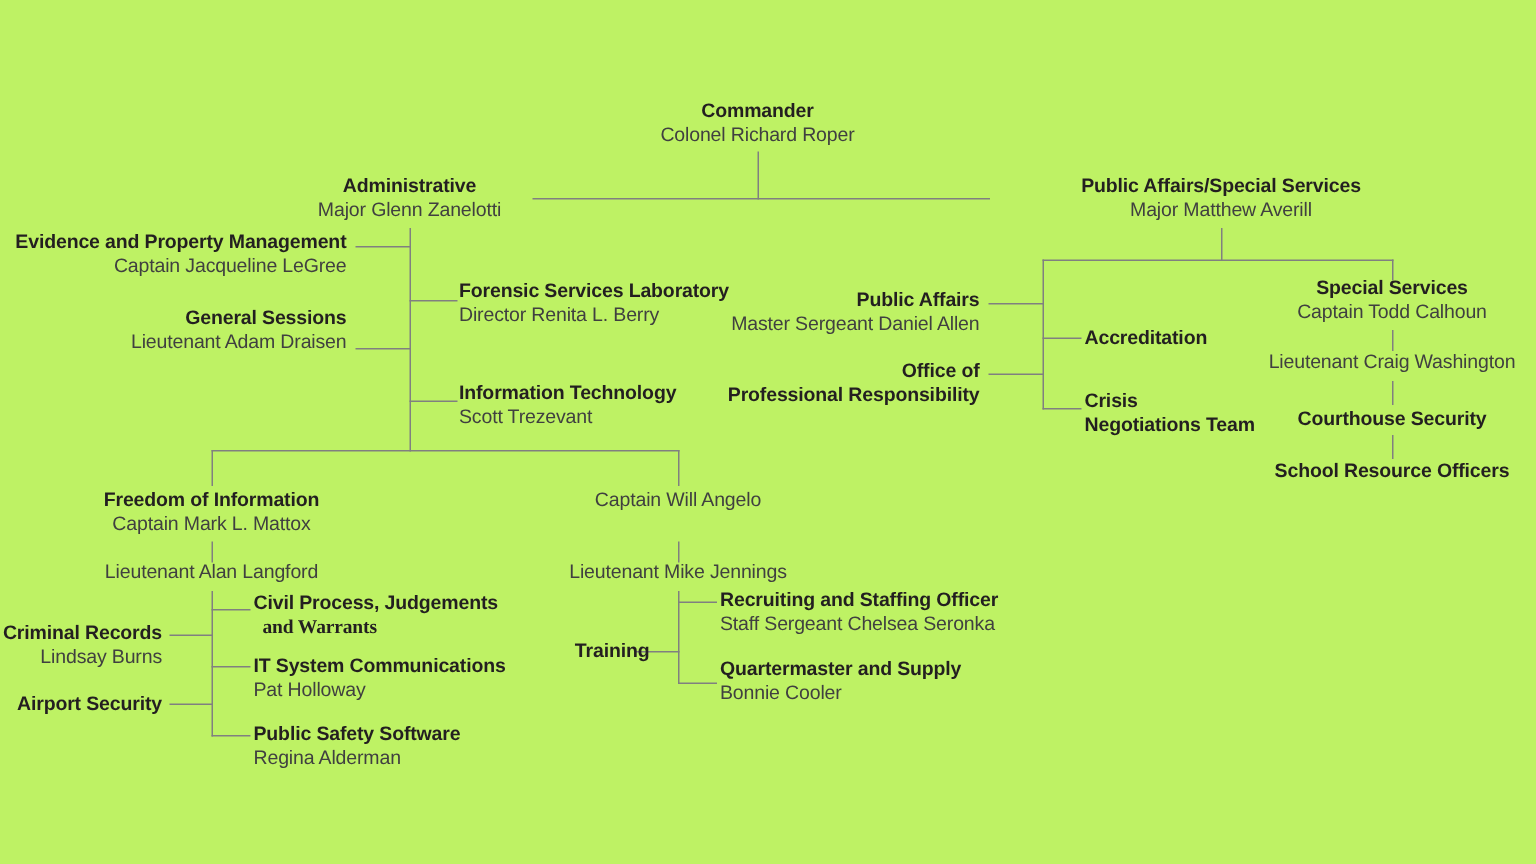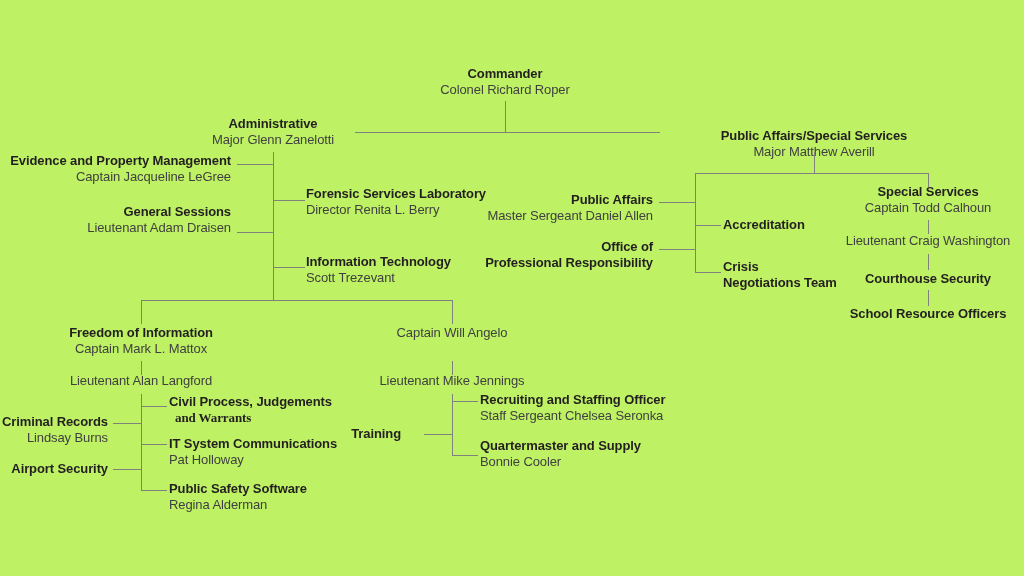--- a/index.html
+++ b/index.html
@@ -95,21 +95,21 @@
 
   <div class="node lft" style="left:306px; top:254px; width:260px;">
     <span class="title">Information Technology</span>
     <span class="person">Scott Trezevant</span>
   </div>
 
   <div class="ln h" style="left:141px; top:300px; width:312px;"></div>
   <div class="ln v" style="left:141px; top:300px; height:24px;"></div>
   <div class="ln v" style="left:452px; top:300px; height:24px;"></div>
 
-  <div class="node ctr" style="left:697px; top:128px; width:234px;">
+  <div class="node ctr" style="left:697px; top:116px; width:234px;">
     <span class="title">Public Affairs/Special Services</span>
     <span class="person">Major Matthew Averill</span>
   </div>
 
   <div class="ln v" style="left:814px; top:152px; height:22px;"></div>
   <div class="ln h" style="left:695px; top:173px; width:234px;"></div>
 
   <div class="ln v" style="left:695px; top:173px; height:100px;"></div>
 
   <div class="ln h" style="left:659px; top:202px; width:37px;"></div>
@@ -216,21 +216,21 @@
     <span class="person">Lieutenant Mike Jennings</span>
   </div>
 
   <div class="ln v" style="left:452px; top:394px; height:62px;"></div>
 
   <div class="ln h" style="left:452px; top:401px; width:26px;"></div>
   <div class="ln h" style="left:452px; top:455px; width:26px;"></div>
 
   <div class="ln h" style="left:424px; top:434px; width:29px;"></div>
 
-  <div class="node rgt" style="left:312px; top:426px; width:89px;">
+  <div class="node rgt" style="left:344px; top:426px; width:89px;">
     <span class="title">Training</span>
   </div>
 
   <div class="node lft" style="left:480px; top:392px; width:260px;">
     <span class="title">Recruiting and Staffing Officer</span>
     <span class="person">Staff Sergeant Chelsea Seronka</span>
   </div>
 
   <div class="node lft" style="left:480px; top:438px; width:260px;">
     <span class="title">Quartermaster and Supply</span>

